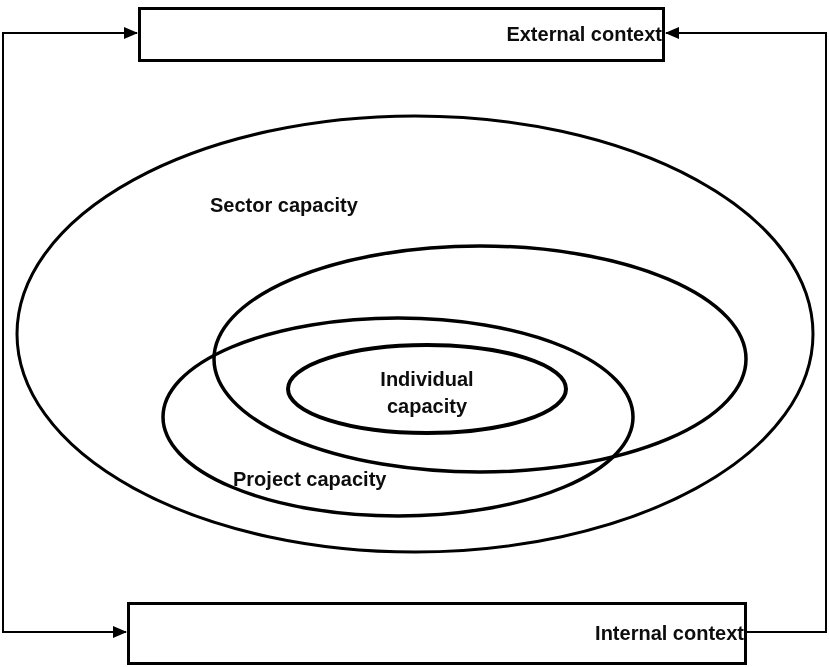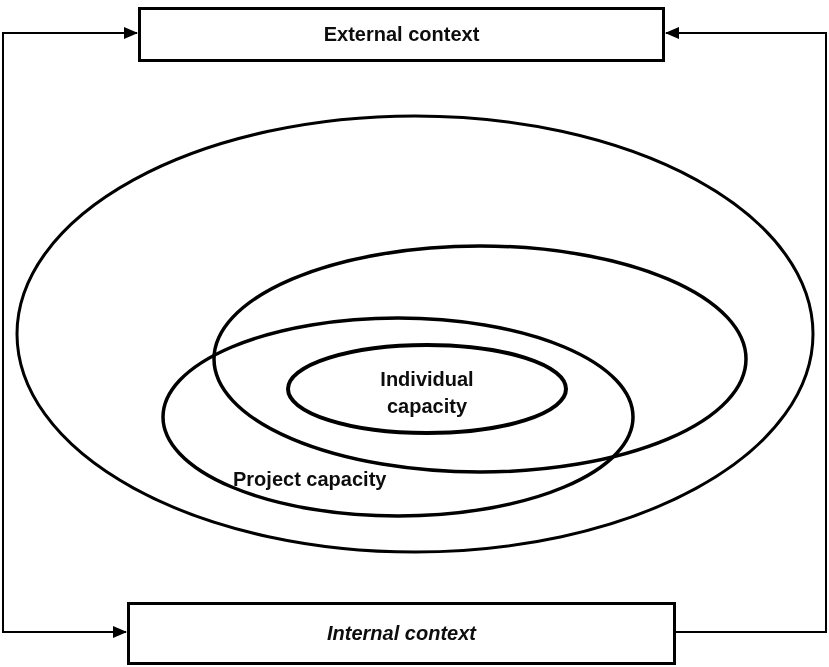--- a/index.html
+++ b/index.html
@@ -19,38 +19,38 @@
     position: absolute;
     left: 0;
     top: 0;
   }
   .ctx-box {
     position: absolute;
     border: 3px solid #000000;
     background: #ffffff;
     display: flex;
     align-items: center;
-    justify-content: center;
+    justify-content: flex-end;
     box-sizing: border-box;
   }
   .diagram-label {
     position: absolute;
     color: #0d0d0d;
     font-weight: bold;
     font-size: 20px;
     line-height: 1.35;
     white-space: nowrap;
   }
   .box-label {
     color: #0d0d0d;
     font-weight: bold;
     font-size: 20px;
   }
   #external-box { left: 138px; top: 7px;  width: 527px; height: 55px; }
-  #internal-box { left: 127px; top: 602px; width: 549px; height: 63px; font-style: italic; }
+  #internal-box { left: 127px; top: 602px; width: 620px; height: 63px; }
 
   #sector-label         { left: 210px; top: 192px; }
   #organisational-label { left: 408px; top: 276px; }
   #project-label        { left: 233px; top: 466px; }
   #individual-label {
     left: 352px;
     top: 366px;
     width: 150px;
     text-align: center;
     white-space: normal;
@@ -84,19 +84,20 @@
   </svg>
 
   <div class="ctx-box" id="external-box">
     <span class="box-label">External context</span>
   </div>
 
   <div class="ctx-box" id="internal-box">
     <span class="box-label">Internal context</span>
   </div>
 
+  <div class="diagram-label" id="sector-label">Sector capacity</div>
 
 
   <div class="diagram-label" id="individual-label">Individual capacity</div>
 
   <div class="diagram-label" id="project-label">Project capacity</div>
 
 </div>
 
 </body></html>

